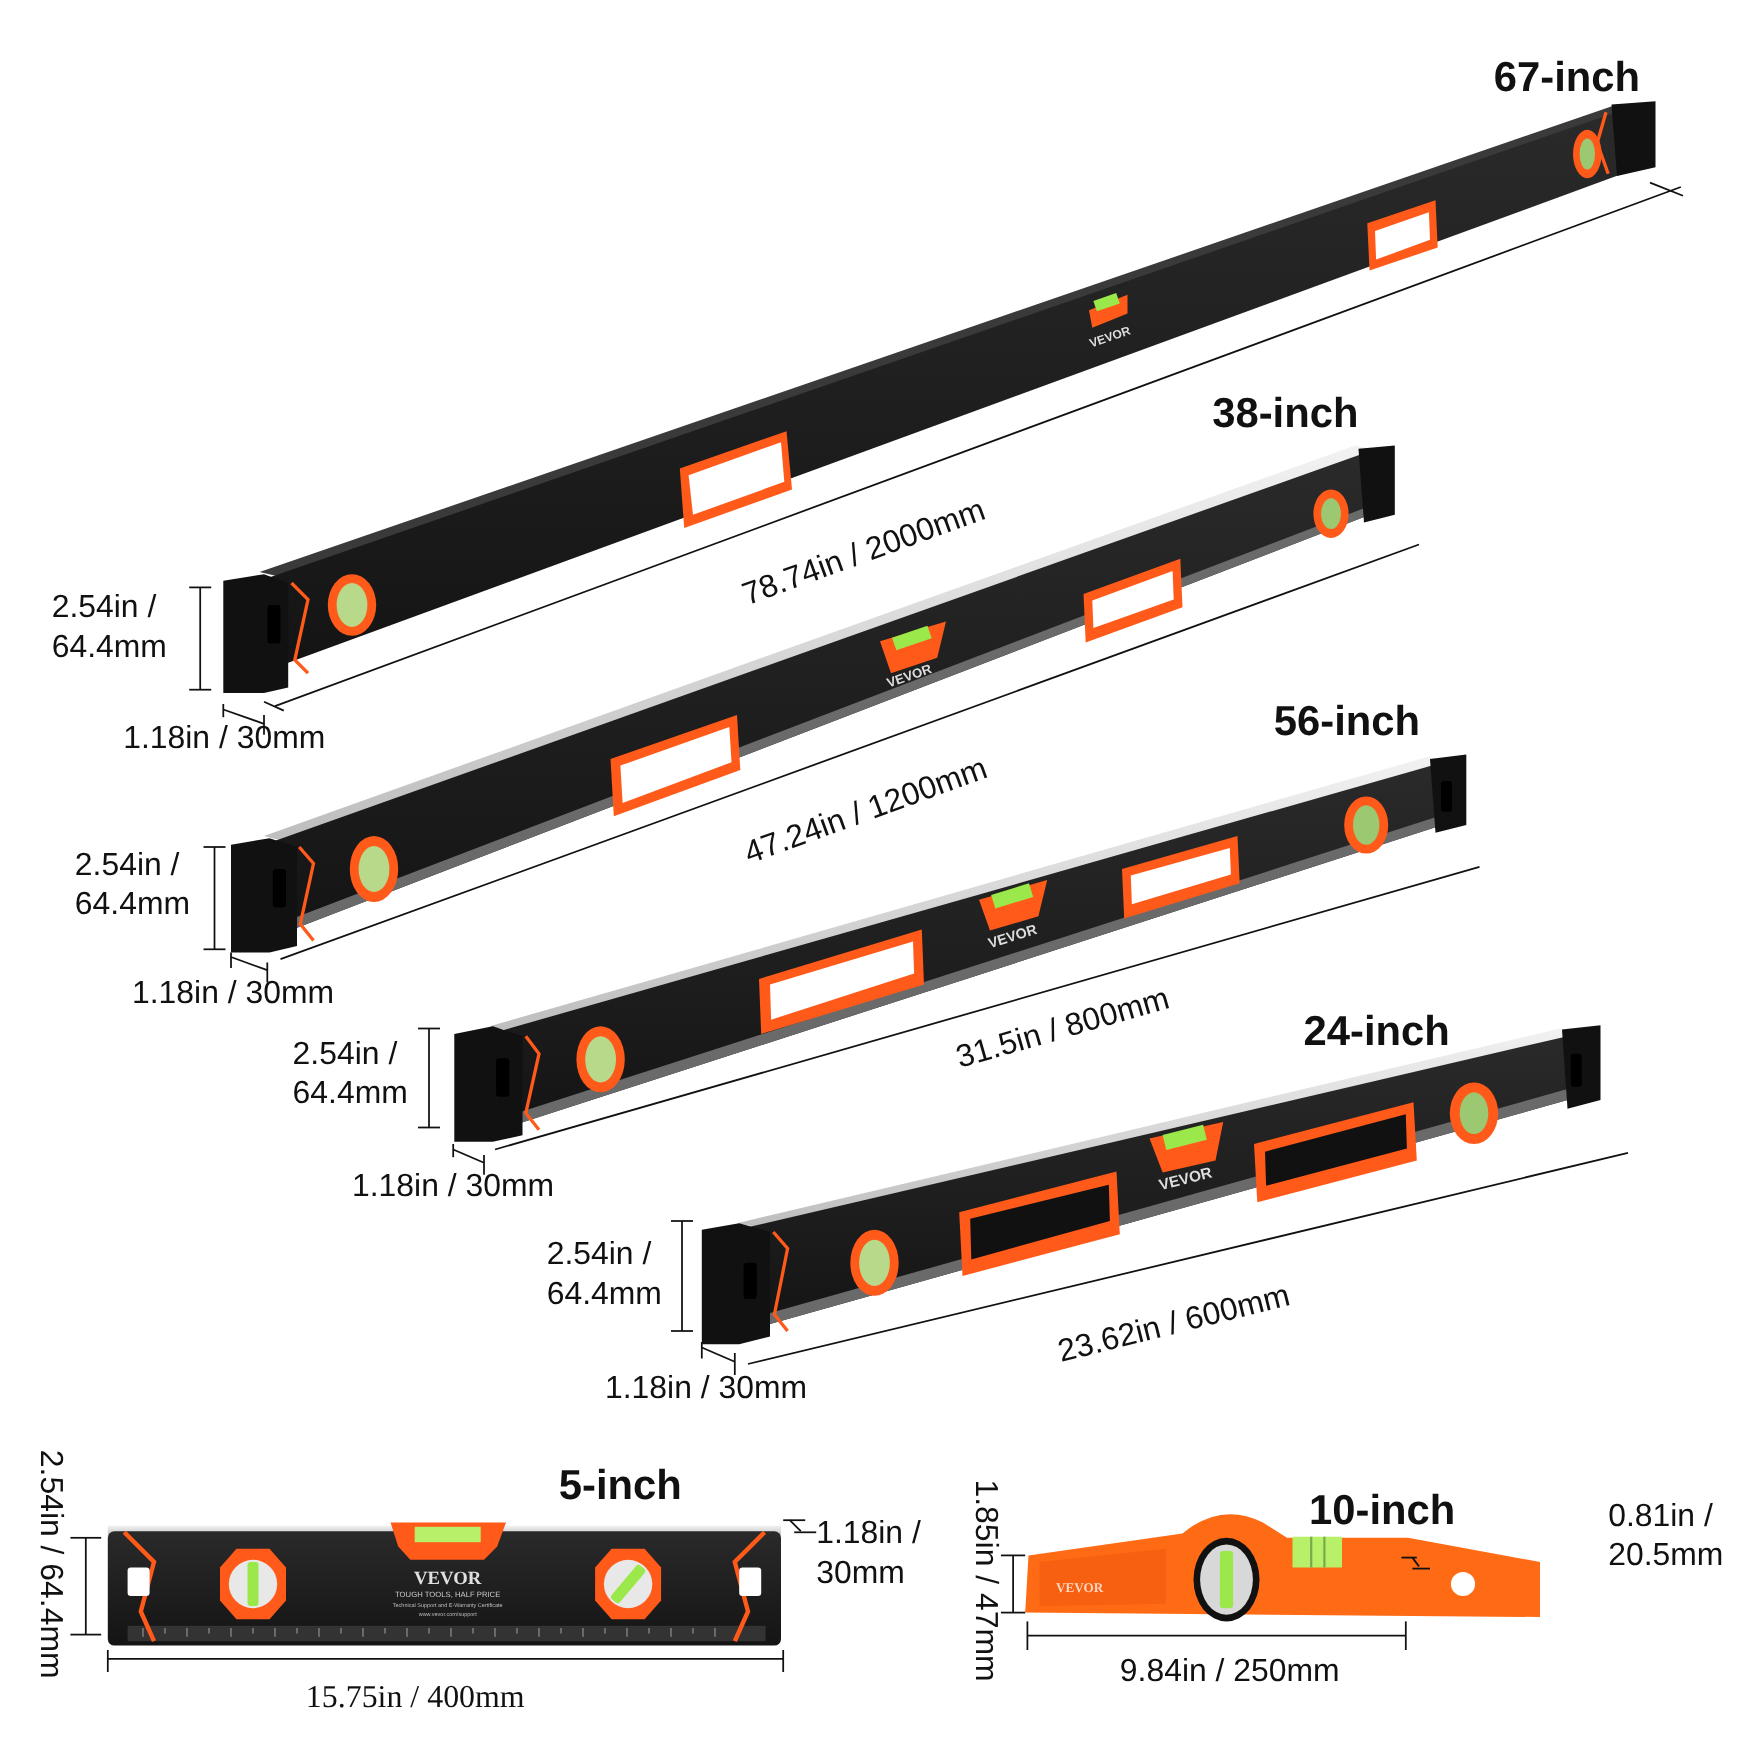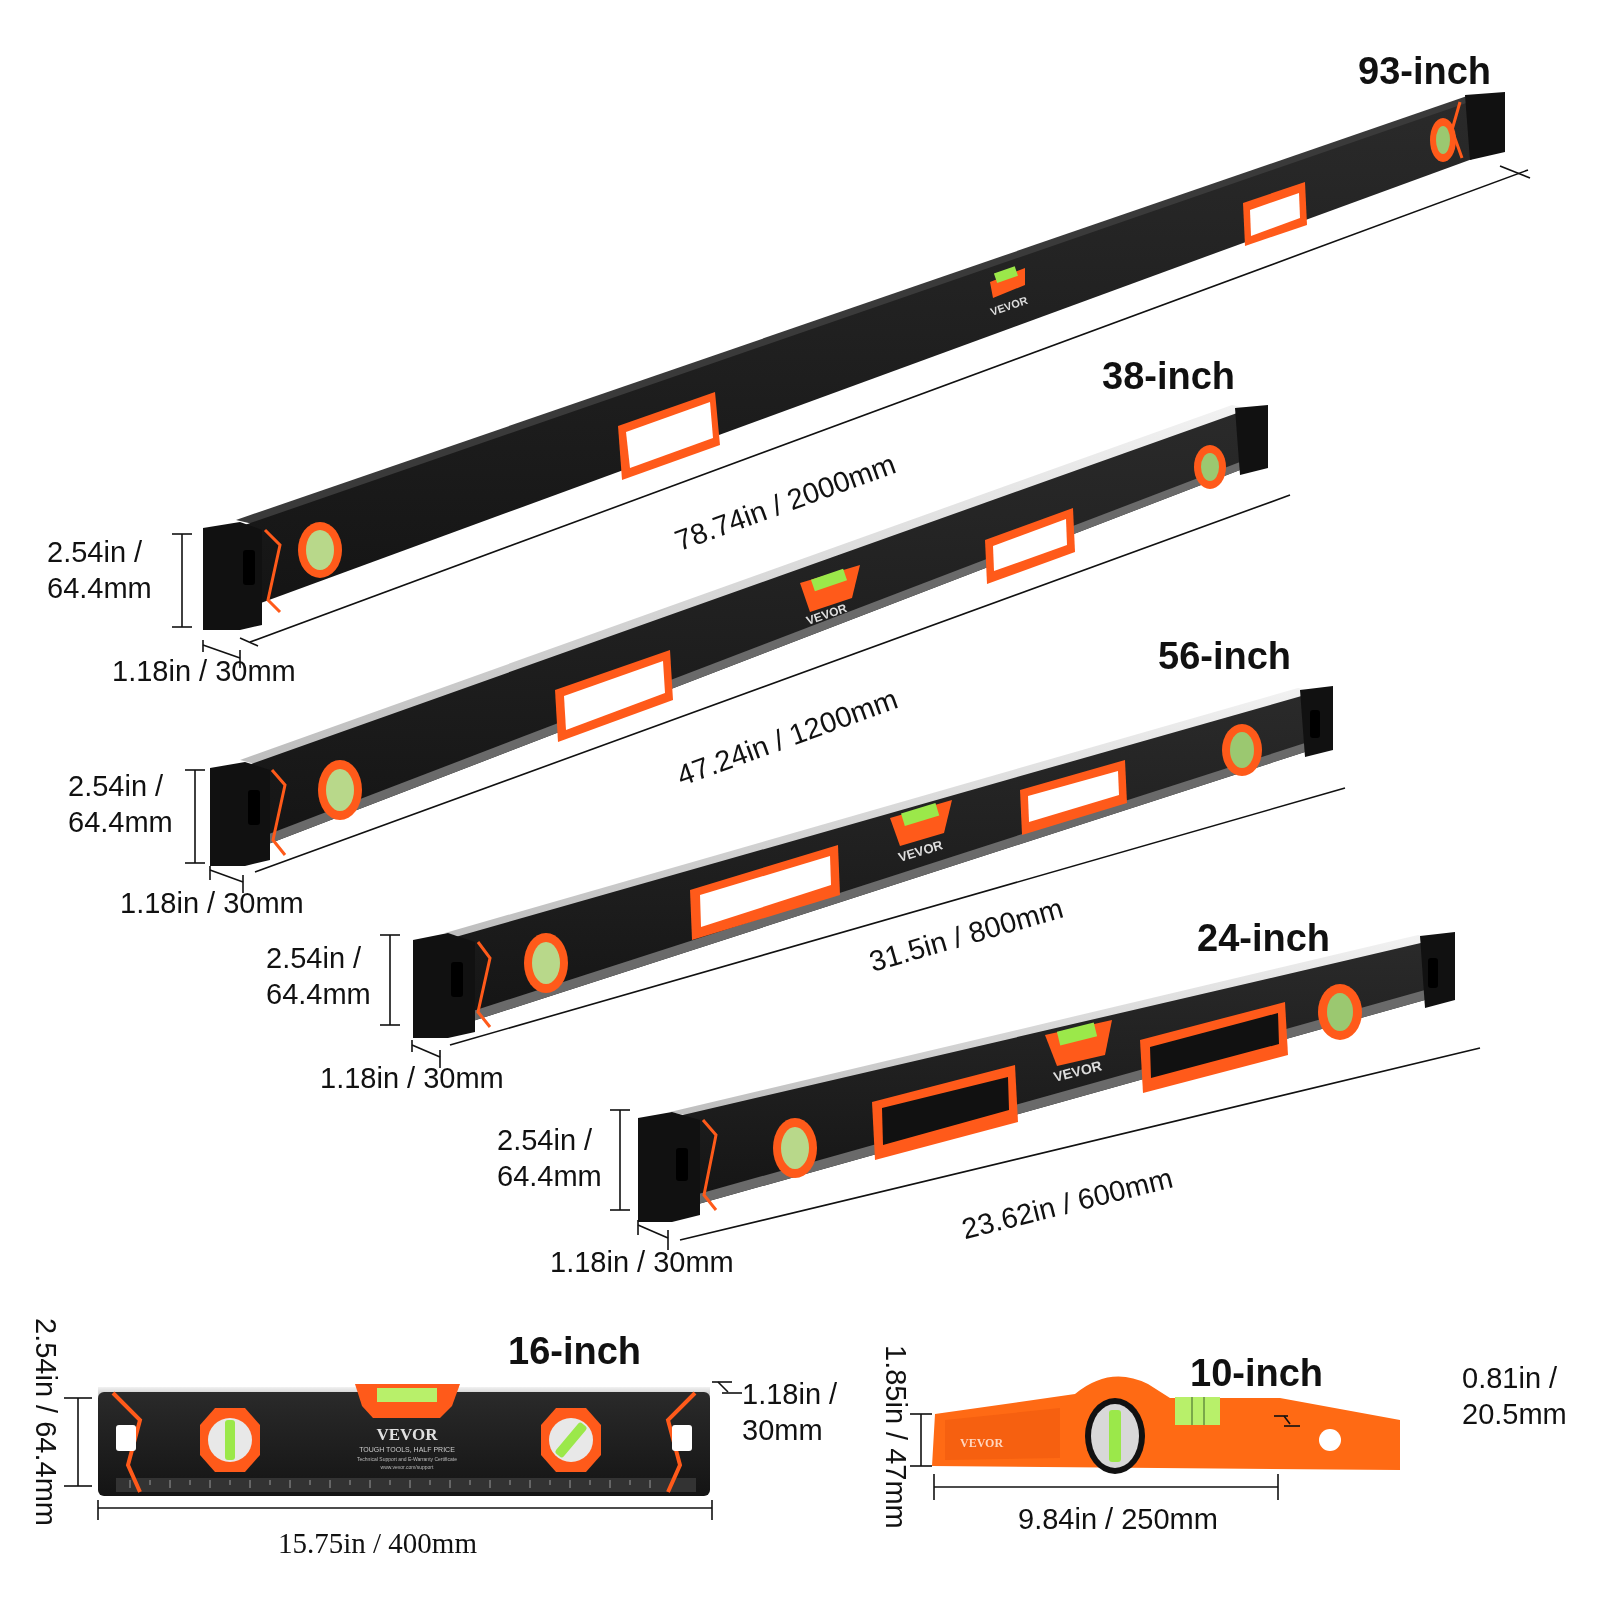--- a/index.html
+++ b/index.html
@@ -235,21 +235,21 @@
       <line x1="910" y1="1466" x2="932" y2="1466"></line>
     <line x1="934" y1="1474" x2="934" y2="1500"></line>
       <line x1="934" y1="1487" x2="1278" y2="1487"></line>
       <line x1="1278" y1="1474" x2="1278" y2="1500"></line>
     <line x1="1274" y1="1416" x2="1288" y2="1416"></line>
       <line x1="1284" y1="1416" x2="1290" y2="1424"></line>
       <line x1="1284" y1="1426" x2="1300" y2="1426"></line>
   </g>
 </svg>
 
-<div class="abs title" style="left:1358px; top:50px;">93-inch</div>
+<div class="abs title" style="left:1358px; top:50px;">67-inch</div>
 <div class="abs dim" style="left:47px; top:534px;">
   <div>2.54in /</div>
   <div>64.4mm</div>
 </div>
 <div class="abs dim" style="left:112px; top:653px;">1.18in / 30mm</div>
 <div class="abs dim rot" style="left:670px; top:525px; transform: rotate(-20deg);">78.74in / 2000mm</div>
 
 <div class="abs title" style="left:1102px; top:355px;">38-inch</div>
 <div class="abs dim" style="left:68px; top:768px;">
   <div>2.54in /</div>
@@ -259,29 +259,29 @@
 <div class="abs dim rot" style="left:672px; top:760px; transform: rotate(-20deg);">47.24in / 1200mm</div>
 
 <div class="abs title" style="left:1158px; top:635px;">56-inch</div>
 <div class="abs dim" style="left:266px; top:940px;">
   <div>2.54in /</div>
   <div>64.4mm</div>
 </div>
 <div class="abs dim" style="left:320px; top:1060px;">1.18in / 30mm</div>
 <div class="abs dim rot" style="left:865px; top:945px; transform: rotate(-16deg);">31.5in / 800mm</div>
 
-<div class="abs title" style="left:1185px; top:917px;margin-left:12px;">24-inch</div>
+<div class="abs title" style="left:1185px; top:917px;">24-inch</div>
 <div class="abs dim" style="left:497px; top:1122px;">
   <div>2.54in /</div>
   <div>64.4mm</div>
 </div>
 <div class="abs dim" style="left:550px; top:1244px;">1.18in / 30mm</div>
 <div class="abs dim rot" style="left:958px; top:1212px; transform: rotate(-14deg);">23.62in / 600mm</div>
 
-<div class="abs title" style="left:508px; top:1330px;">16-inch</div>
+<div class="abs title" style="left:508px; top:1330px;">5-inch</div>
 <div class="abs dim rot" style="left:64px; top:1318px; transform: rotate(90deg);">2.54in / 64.4mm</div>
 <div class="abs dim" style="left:742px; top:1365px;margin-top:11px;">
   <div>1.18in /</div>
   <div>30mm</div>
 </div>
 <div class="abs dim" style="left:278px; top:1525px;font-family:Liberation Serif, serif;">15.75in / 400mm</div>
 
 <div class="abs title" style="left:1190px; top:1352px;">10-inch</div>
 <div class="abs dim rot" style="left:914px; top:1345px; transform: rotate(90deg);">1.85in / 47mm</div>
 <div class="abs dim" style="left:1462px; top:1360px;">

